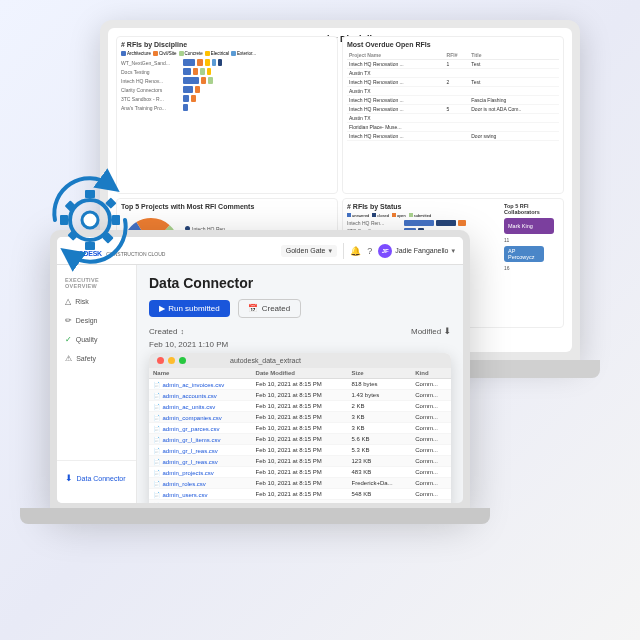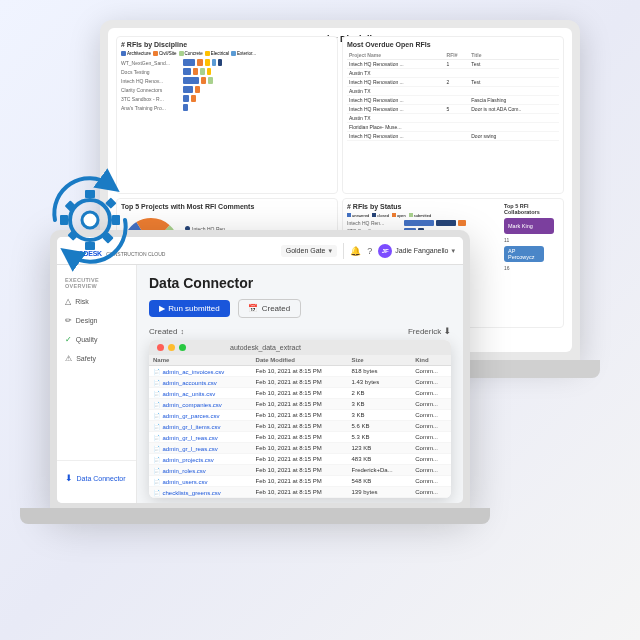--- a/index.html
+++ b/index.html
@@ -676,25 +676,26 @@
             <span>Created</span>
           </button>
         </div>
 
         <div class="table-header">
           <div class="table-header-left">
             <span>Created</span>
             <span style="font-size:7px;">↕</span>
           </div>
           <div class="table-header-right">
-            <span>Frederick</span>
+            <span>Modified</span>
             <span style="font-size:9px;">⬇</span>
           </div>
         </div>
 
+        <div class="date-row">Feb 10, 2021 1:10 PM</div>
 
         <div class="file-window">
           <div class="file-window-chrome">
             <div class="window-dot red"></div>
             <div class="window-dot yellow"></div>
             <div class="window-dot green"></div>
             <span class="window-title">autodesk_data_extract</span>
           </div>
           <table class="file-table">
             <thead>

